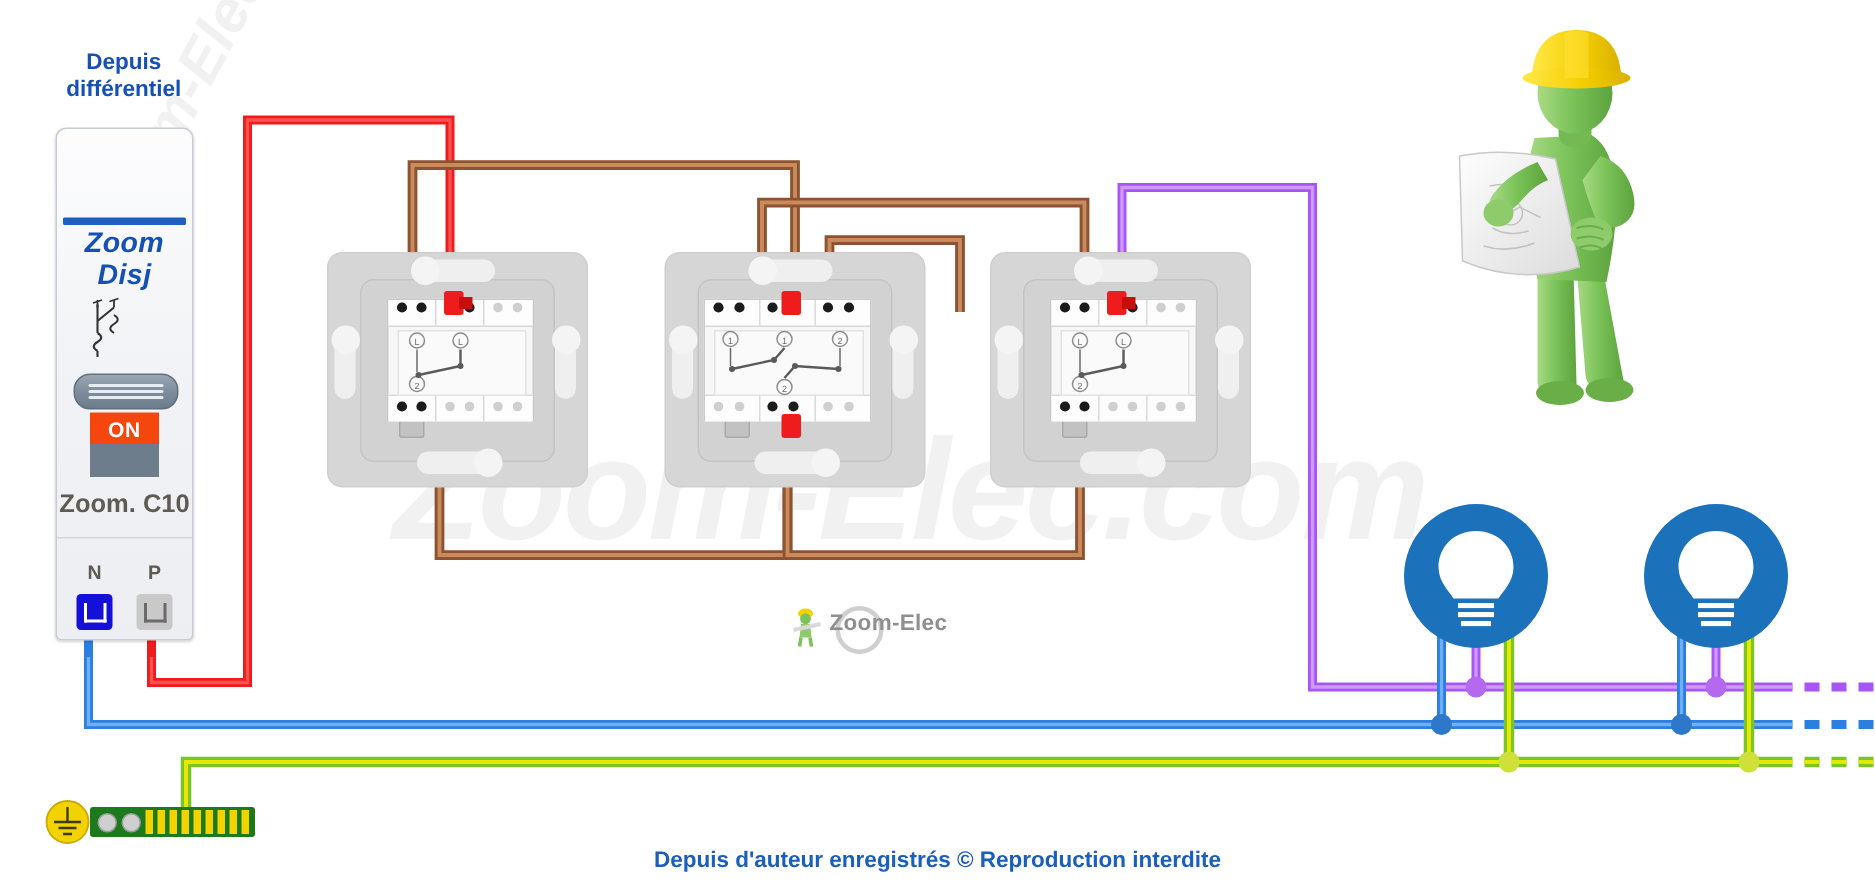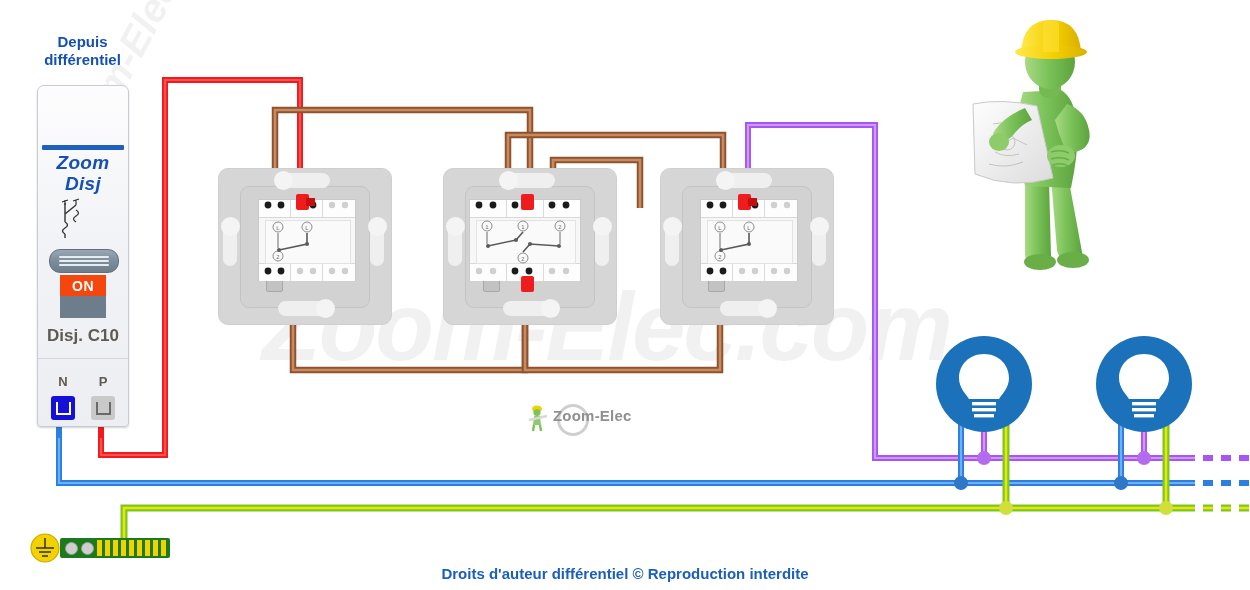--- a/index.html
+++ b/index.html
@@ -252,21 +252,21 @@
       <path d="M9 16 L9 24 M9 24 q5 3 0 6 q-5 3 0 6 M9 36 L9 40" stroke="#333" stroke-width="1.4" fill="none"></path>
       <path d="M20 12 q5 3 0 6 q-5 3 0 6" stroke="#333" stroke-width="1.3" fill="none"></path>
     </svg>
     <div class="brk-lever">
         <i></i>
         <i></i>
         <i></i>
       </div>
     <div class="brk-on">ON</div>
     <div class="brk-window"></div>
-    <div class="brk-ref">Disj. C10</div>
+    <div class="brk-ref">Zoom. C10</div>
     <div class="brk-split"></div>
     <div class="brk-np">
       <span class="n">N</span>
       <span class="p">P</span>
     </div>
     <div class="term n">
         <b></b>
       </div>
     <div class="term p">
         <b></b>
@@ -538,15 +538,15 @@
     <g stroke="#6aae48" stroke-width="1.4" fill="none">
       <path d="M88 140 q10 -3 18 1"></path>
         <path d="M88 147 q10 -3 18 1"></path>
         <path d="M90 153 q9 -3 15 1"></path>
     </g>
 
     <ellipse cx="77" cy="250" rx="16" ry="8" fill="#6aae48"></ellipse>
     <ellipse cx="110" cy="248" rx="16" ry="8" fill="#6aae48"></ellipse>
   </svg>
 
-  <div class="footer">Droits d'auteur différentiel © Reproduction interdite</div>
+  <div class="footer">Depuis d'auteur enregistrés © Reproduction interdite</div>
 
 </div>
 
 </body></html>

